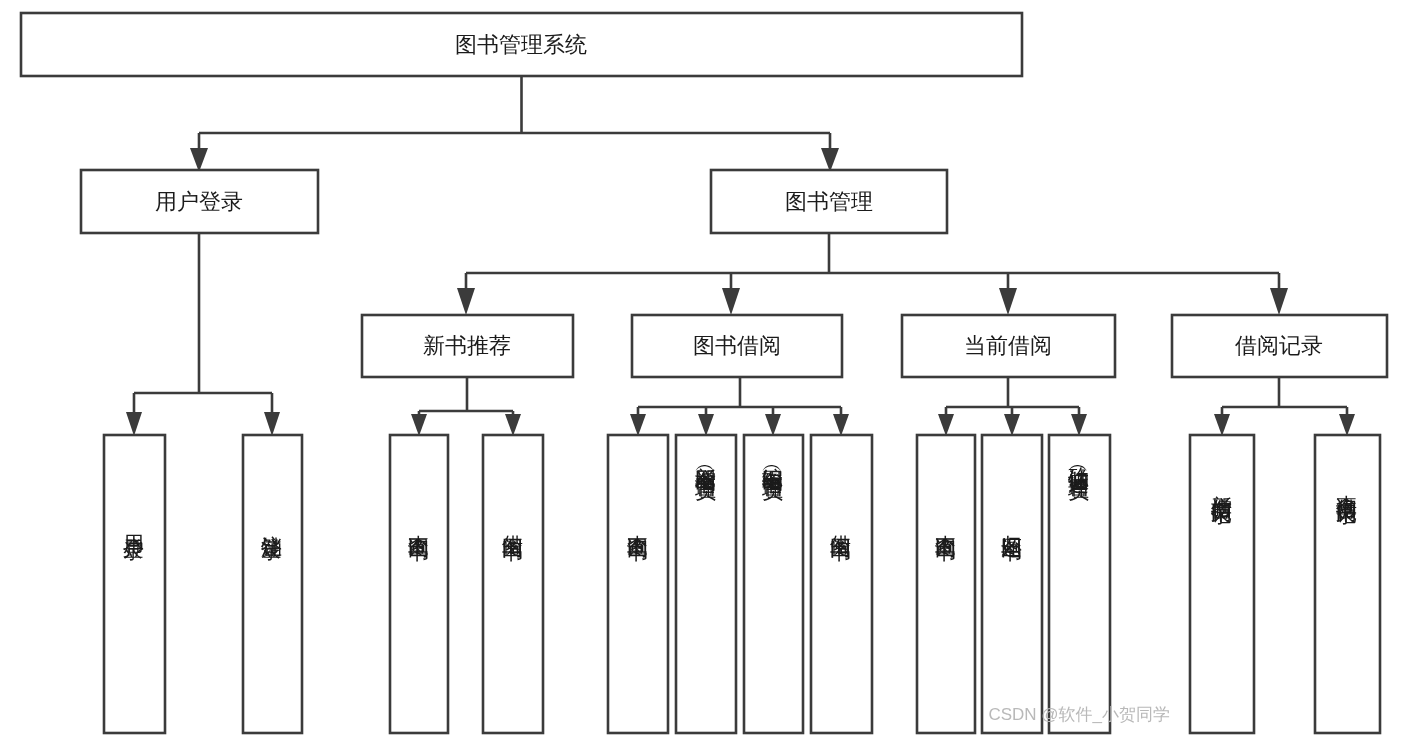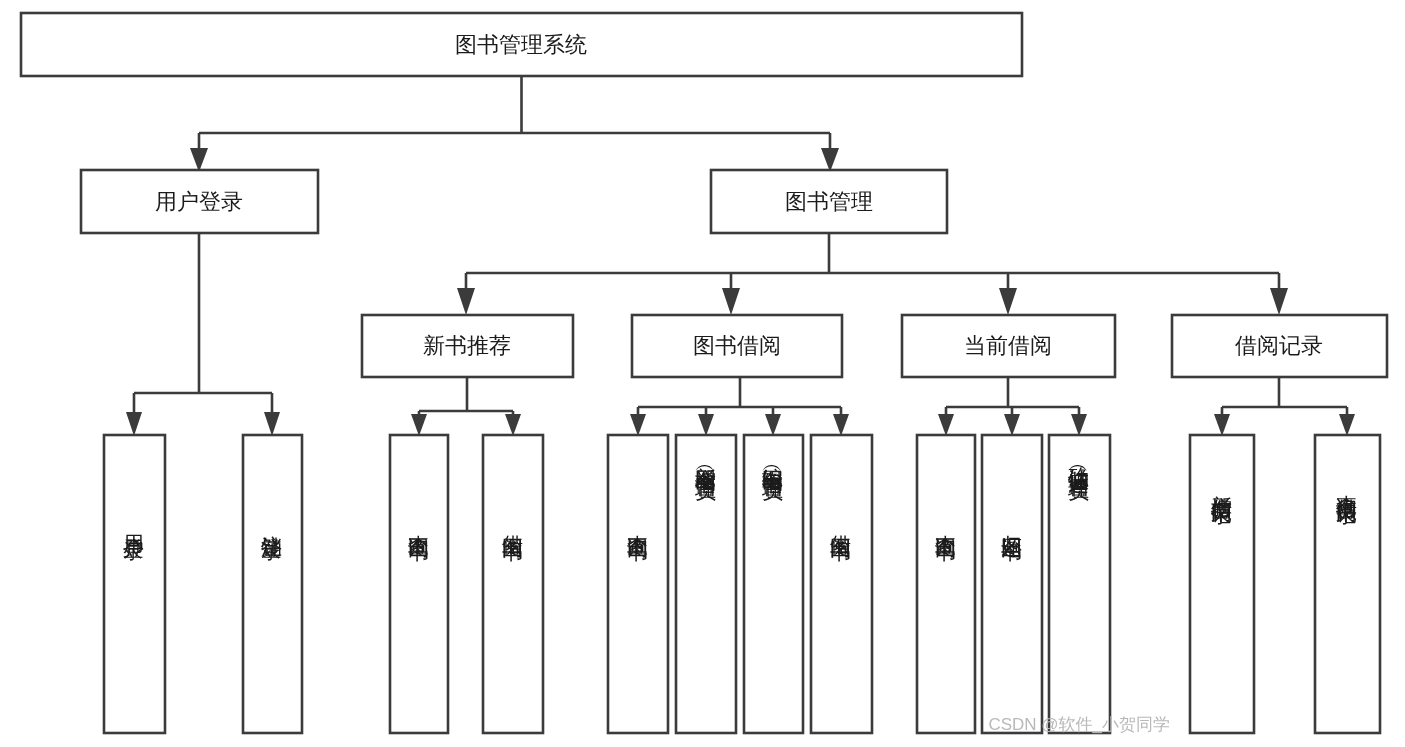--- a/index.html
+++ b/index.html
@@ -53,21 +53,21 @@
     font-family: "Liberation Sans", "DejaVu Sans", sans-serif;
     font-size: 21px;
     fill: #1b1b1b;
     writing-mode: vertical-rl;
     text-orientation: upright;
     letter-spacing: 2px;
   }
   .watermark {
     position: absolute;
     right: 8px;
-    bottom: 11px;
+    bottom: 21px;
     font-family: "Liberation Sans", "DejaVu Sans", sans-serif;
     font-size: 17px;
     color: #b9b9b9;
     white-space: nowrap;
     user-select: none;
   }
 </style>
 </head>
 <body>
 

